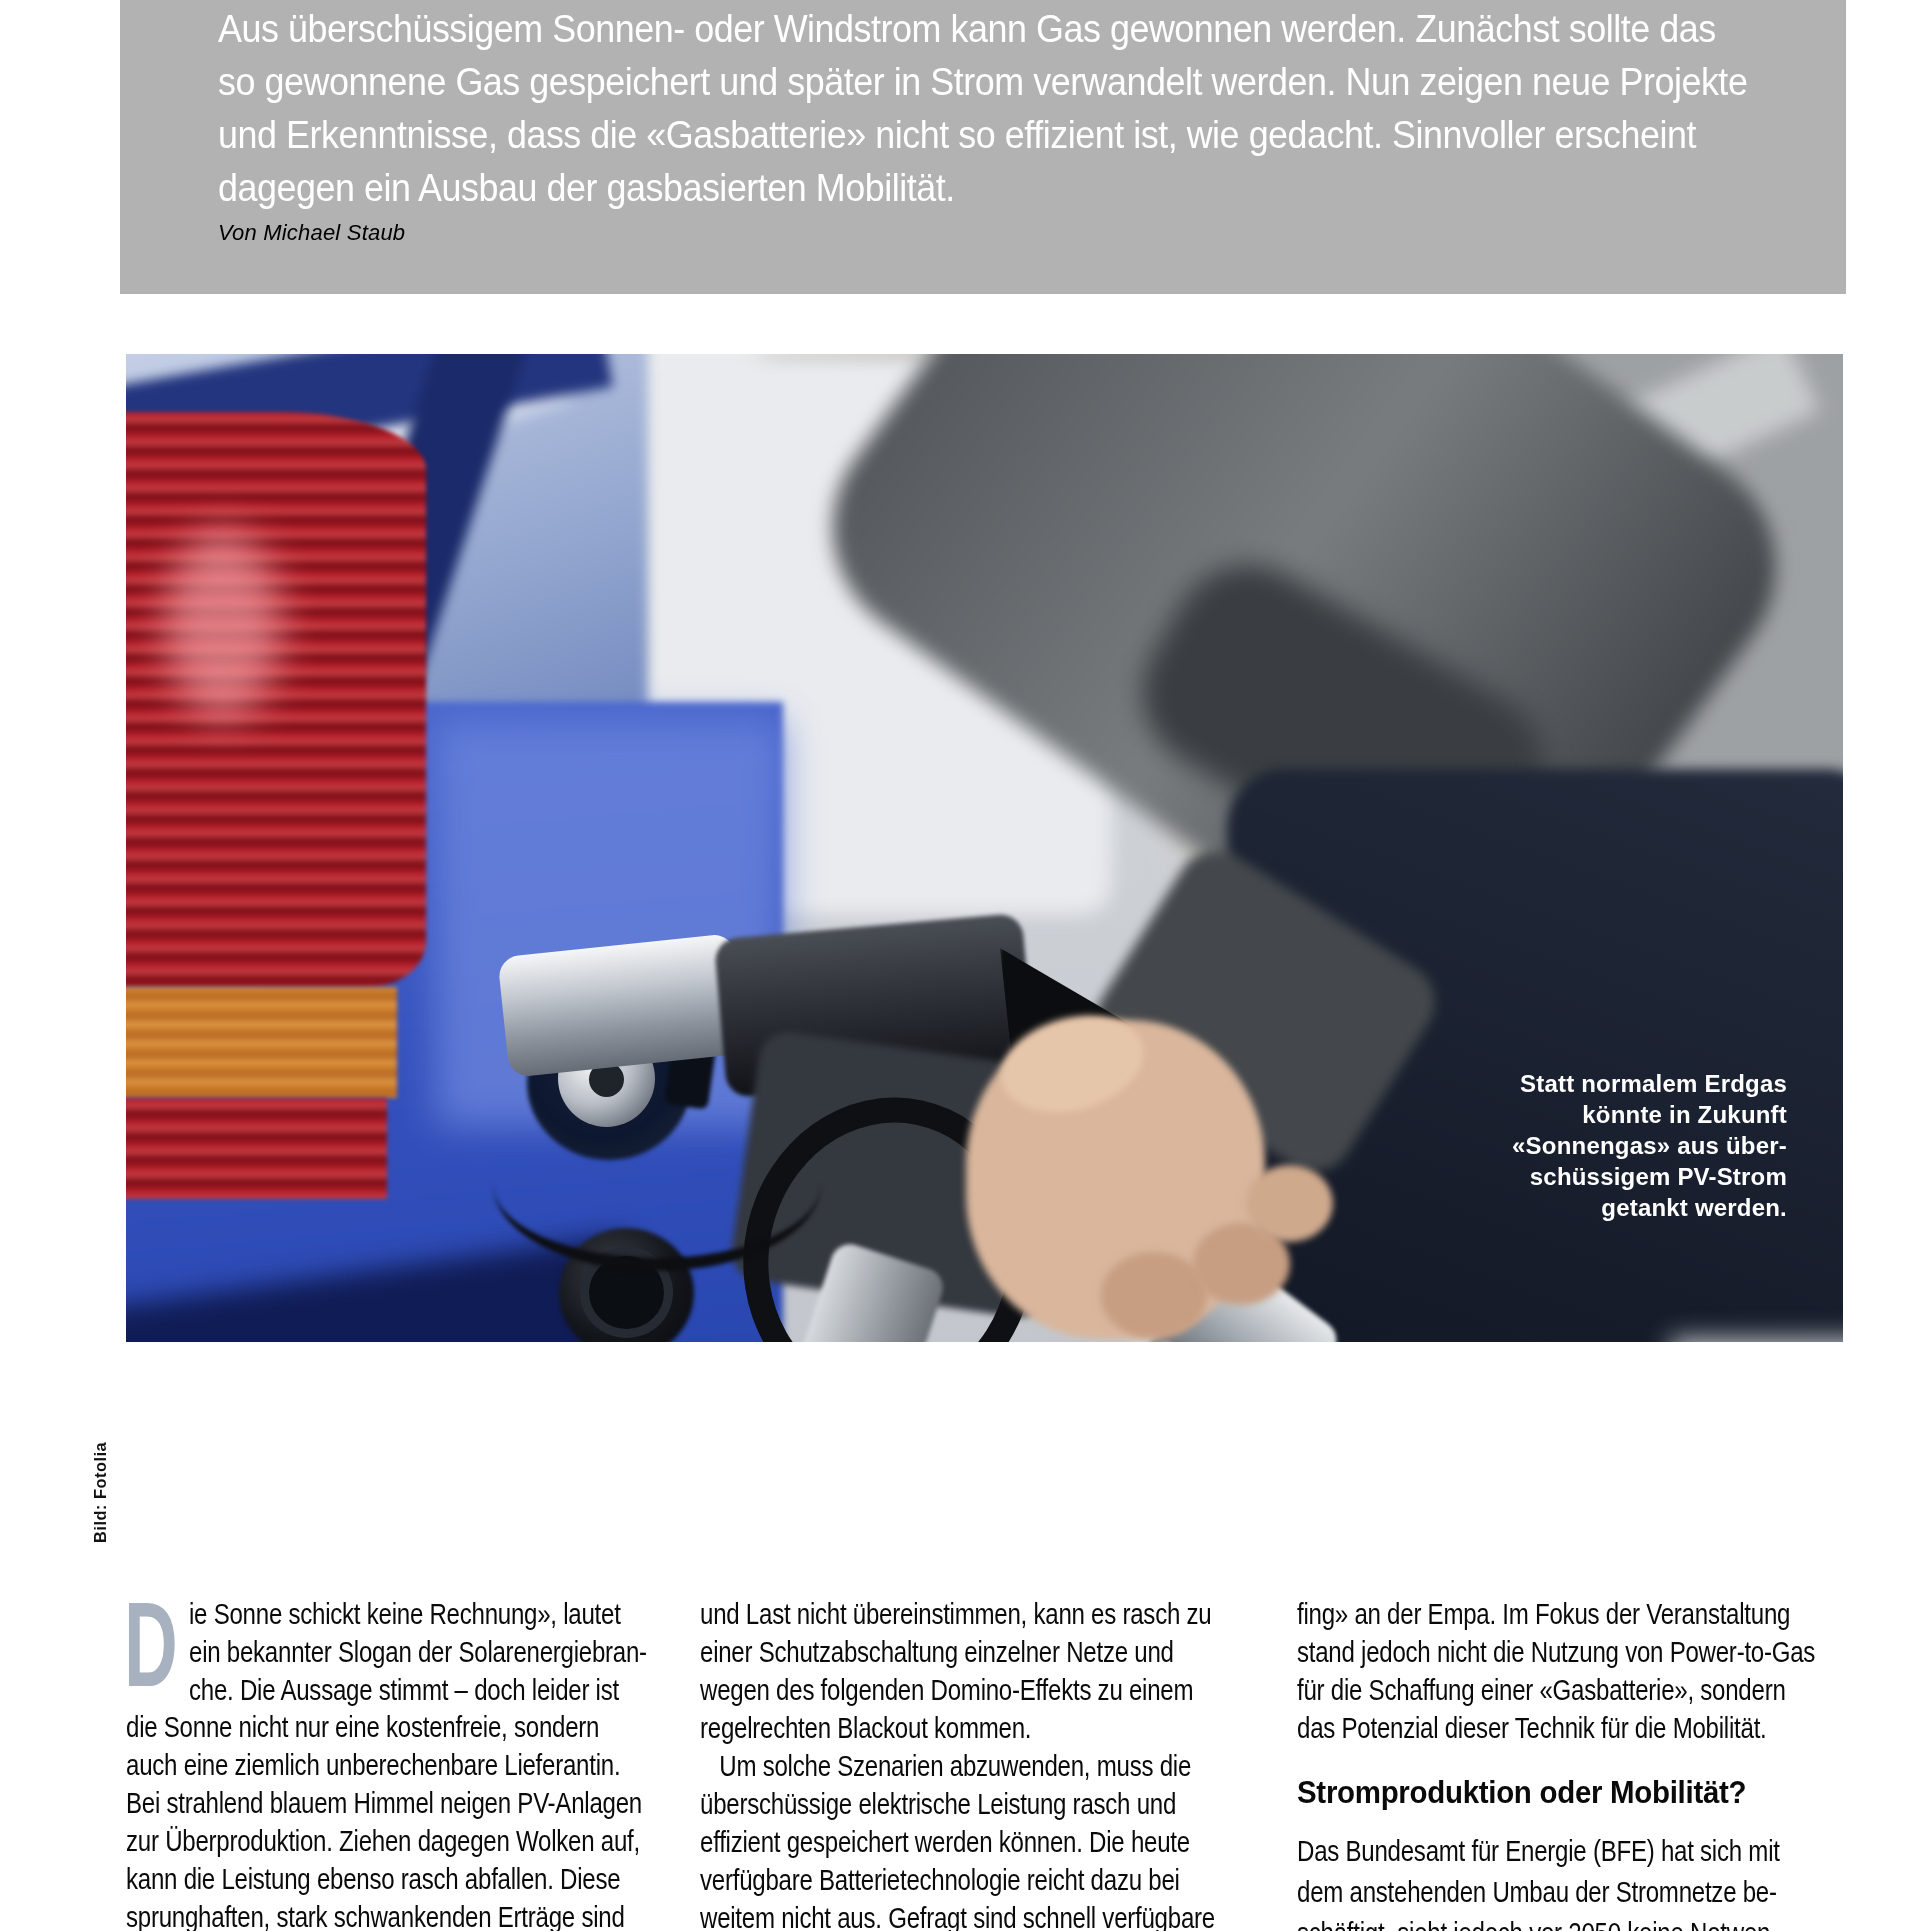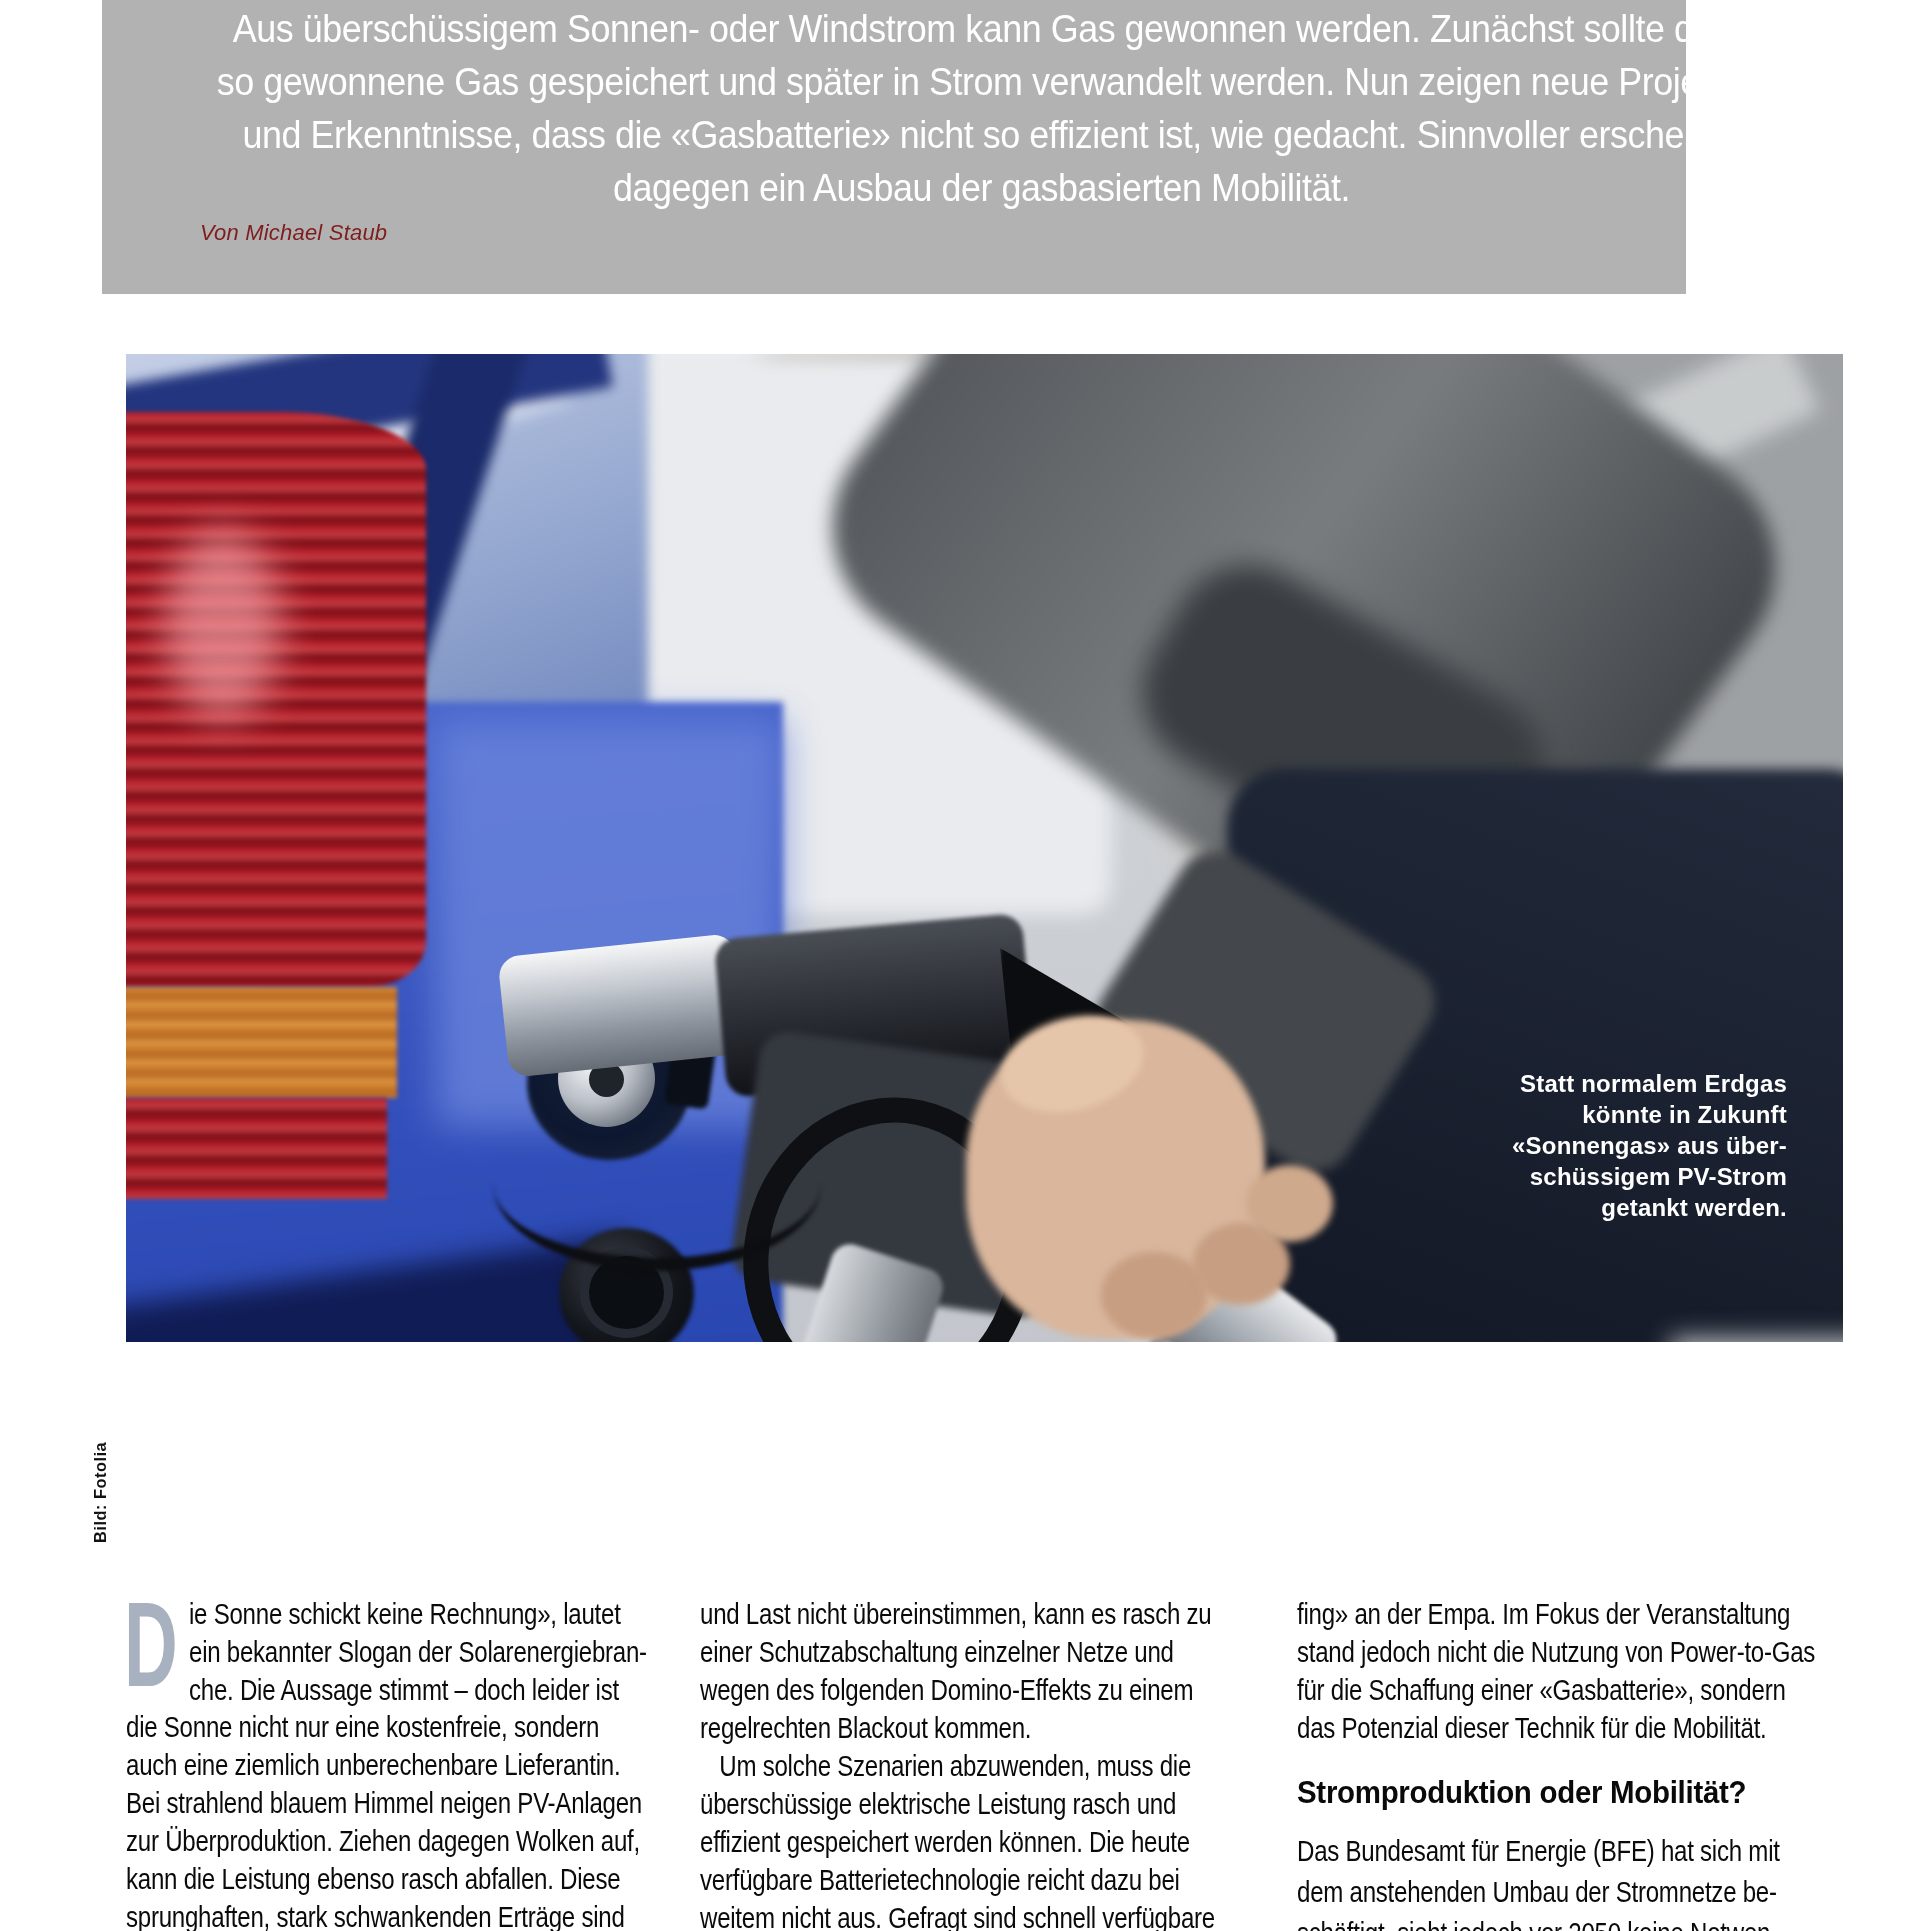--- a/index.html
+++ b/index.html
@@ -1,24 +1,24 @@
 <!DOCTYPE html>
 <html><head>
 <meta charset="utf-8">
 <style>
   html,body{margin:0;padding:0;background:#ffffff;}
   #page{position:relative;width:1931px;height:1931px;background:#ffffff;overflow:hidden;
         font-family:"Liberation Sans", sans-serif;}
 
   
-  .header-box{position:absolute;left:102px;top:0;width:1584px;height:294px;background:#b2b2b3;text-align:center;}
+  .header-box{position:absolute;left:120px;top:0;width:1726px;height:294px;background:#b2b2b3;}
   .lead{position:absolute;left:98px;top:1.9px;width:1699px;color:#ffffff;
         font-size:39px;line-height:53px;letter-spacing:-0.5px;white-space:pre-line;
         transform:scaleX(0.92);transform-origin:left top;}
-  .byline{position:absolute;left:98px;top:220px;color:#7f1d1d;font-size:22px;font-style:italic;
+  .byline{position:absolute;left:98px;top:220px;color:#000000;font-size:22px;font-style:italic;
         letter-spacing:0.2px;}
 
   
   .photo{position:absolute;left:126px;top:354px;width:1717px;height:988px;overflow:hidden;
          background:linear-gradient(180deg,#eceef0 0%,#dfe1e4 18%,#cfd3d8 40%,#c3c7cd 100%);}
   .ph{position:absolute;}
   .blur2{filter:blur(1.9px);} .blur4{filter:blur(3.9px);} .blur6{filter:blur(5.8px);}
   .blur10{filter:blur(9.7px);} .blur14{filter:blur(13.5px);} .blur20{filter:blur(19.3px);}
   .blur30{filter:blur(29px);}
 

